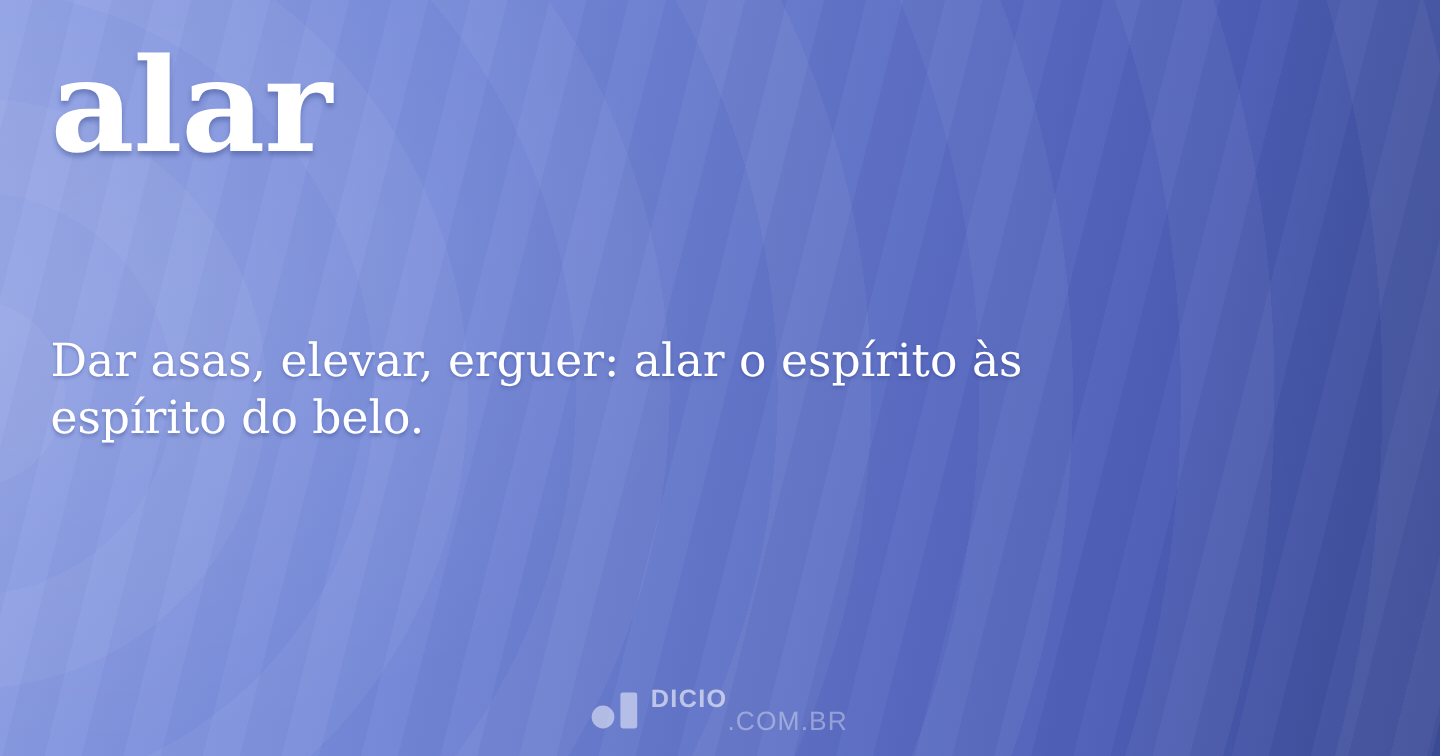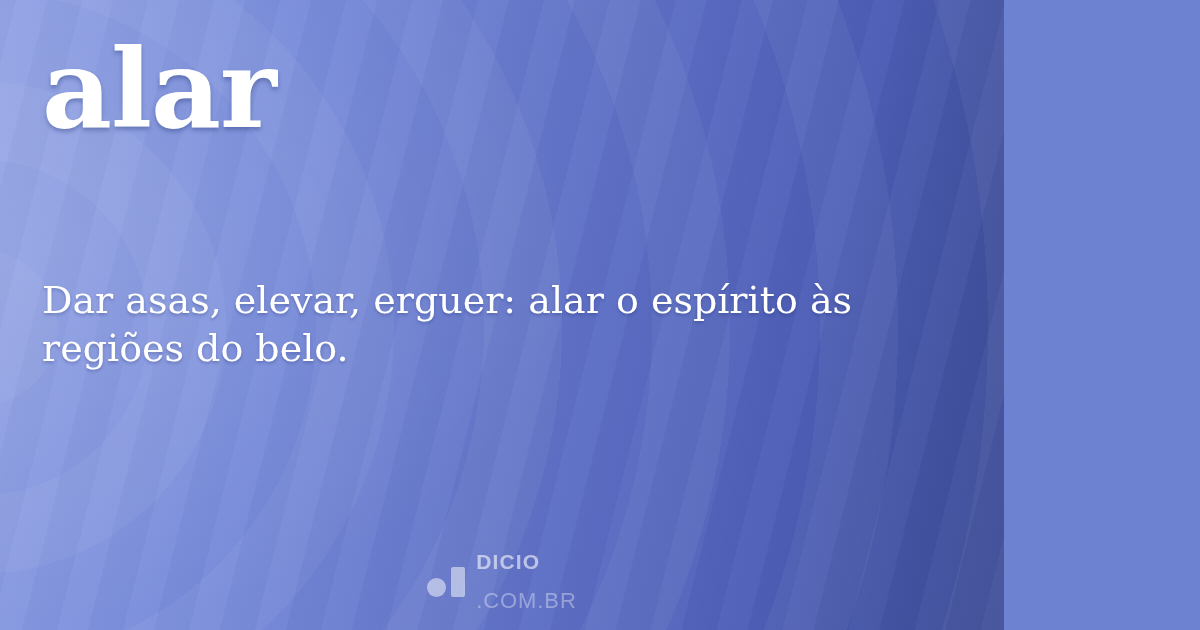--- a/index.html
+++ b/index.html
@@ -11,21 +11,21 @@
   body {
     width: 1200px;
     height: 630px;
     overflow: hidden;
     font-family: "DejaVu Serif", serif;
     background: #6d82d0;
   }
 
   .card {
     position: relative;
-    width: 1004px;
+    width: 1200px;
     height: 630px;
     overflow: hidden;
     
     background:
       linear-gradient(100deg,
         #8fa0e4 0%,
         #8294de 14%,
         #7488d8 30%,
         #6678cb 48%,
         #586ac1 64%,
@@ -142,21 +142,21 @@
 
   .brand-mark-bar {
     width: 14px;
     height: 30px;
     border-radius: 2px;
     background: rgba(255, 255, 255, 0.50);
   }
 
   .brand-text {
     display: flex;
-    flex-direction: column;
+    flex-direction: row;
     justify-content: flex-start;
     line-height: 1;
   }
 
   .brand-name {
     font-family: "Liberation Sans", sans-serif;
     font-weight: 700;
     font-size: 21px;
     letter-spacing: 1.1px;
     color: rgba(255, 255, 255, 0.58);
@@ -179,21 +179,21 @@
   <div class="bg-arcs"></div>
   <div class="bg-rays"></div>
   <div class="bg-bloom"></div>
 
   <div class="content">
 
     <h1 class="headword">alar</h1>
 
     <div class="definition">
       <p class="definition-line">Dar asas, elevar, erguer: alar o espírito às</p>
-      <p class="definition-line">regiões do belo.</p>
+      <p class="definition-line">espírito do belo.</p>
     </div>
 
     <div class="brand">
       <div class="brand-mark">
         <span class="brand-mark-dot"></span>
         <span class="brand-mark-bar"></span>
       </div>
       <div class="brand-text">
         <span class="brand-name">DICIO</span>
         <span class="brand-tld">.COM.BR</span>

